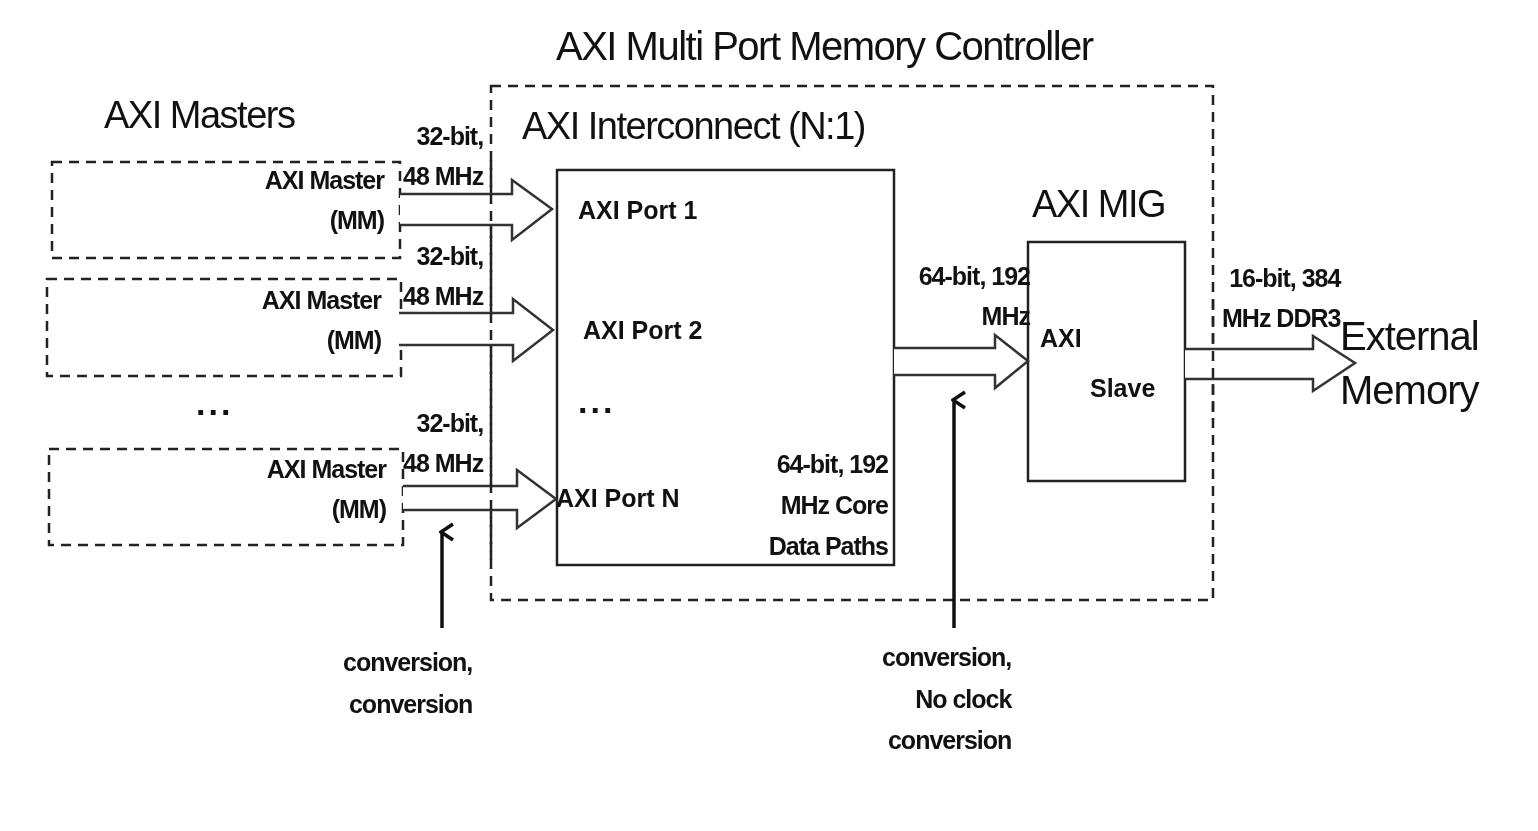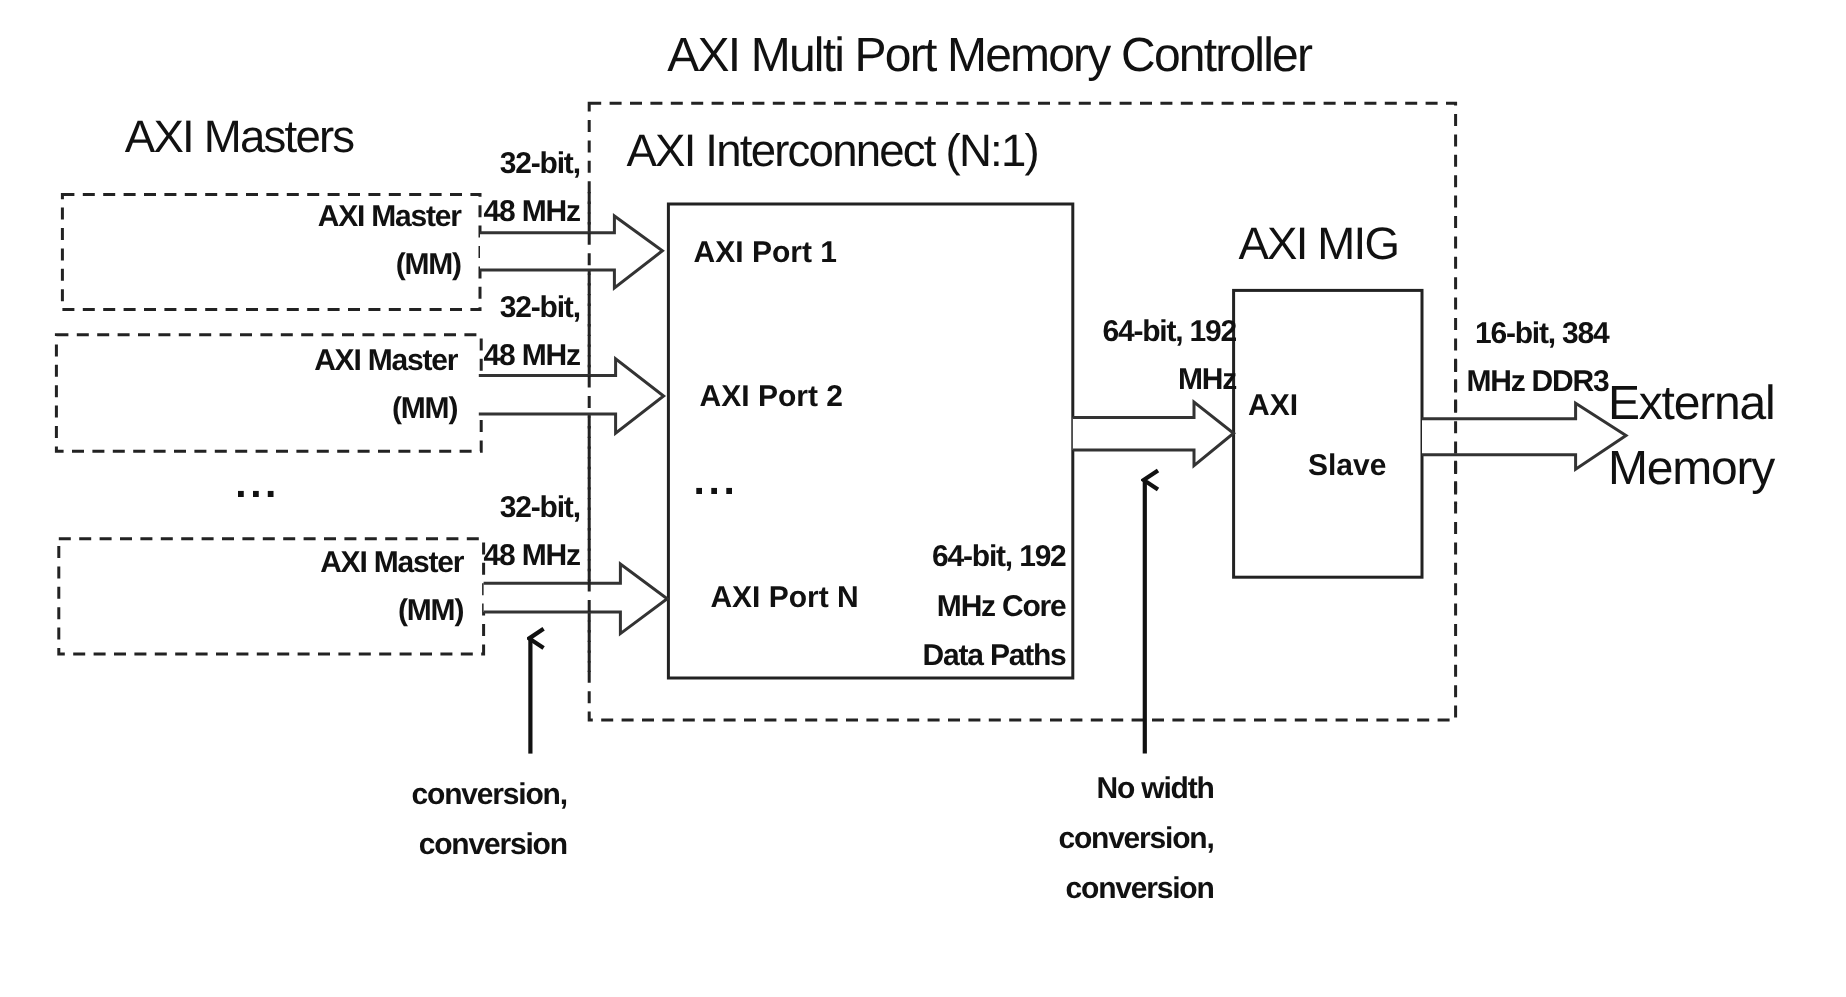--- a/index.html
+++ b/index.html
@@ -85,21 +85,21 @@
   <span>48 MHz</span>
 </div>
 <div class="txt lbl-bold multi" style="left:403px; top:403px;">
   <span>32-bit,</span>
   <span>48 MHz</span>
 </div>
 
 <div class="txt lbl-port" style="left:578px; top:196px;">AXI Port 1</div>
 <div class="txt lbl-port" style="left:583px; top:316px;">AXI Port 2</div>
 <div class="txt" style="left:578px; top:382px; font-size:34px; font-weight:bold; letter-spacing:3px;">...</div>
-<div class="txt lbl-port" style="left:592px; top:484px;">AXI Port N</div>
+<div class="txt lbl-port" style="left:556px; top:484px;">AXI Port N</div>
 
 <div class="txt lbl-bold multi center" style="left:738px; top:444px; width:150px; line-height:41px;">
   <span>64-bit, 192</span>
   <span>MHz Core</span>
   <span>Data Paths</span>
 </div>
 
 <div class="txt lbl-bold multi center" style="left:890px; top:256px; width:140px;">
   <span>64-bit, 192</span>
   <span>MHz</span>
@@ -116,16 +116,16 @@
 <div class="txt ext multi" style="left:1340px; top:309px;">
   <span>External</span>
   <span>Memory</span>
 </div>
 
 <div class="txt lbl-bold multi" style="left:343px; top:642px; line-height:41.5px;">
   <span>conversion,</span>
   <span>conversion</span>
 </div>
 <div class="txt lbl-bold multi" style="left:882px; top:637px; line-height:41.5px;">
-  <span>No width</span>
   <span>conversion,</span>
+  <span>No clock</span>
   <span>conversion</span>
 </div>
 
 </body></html>

